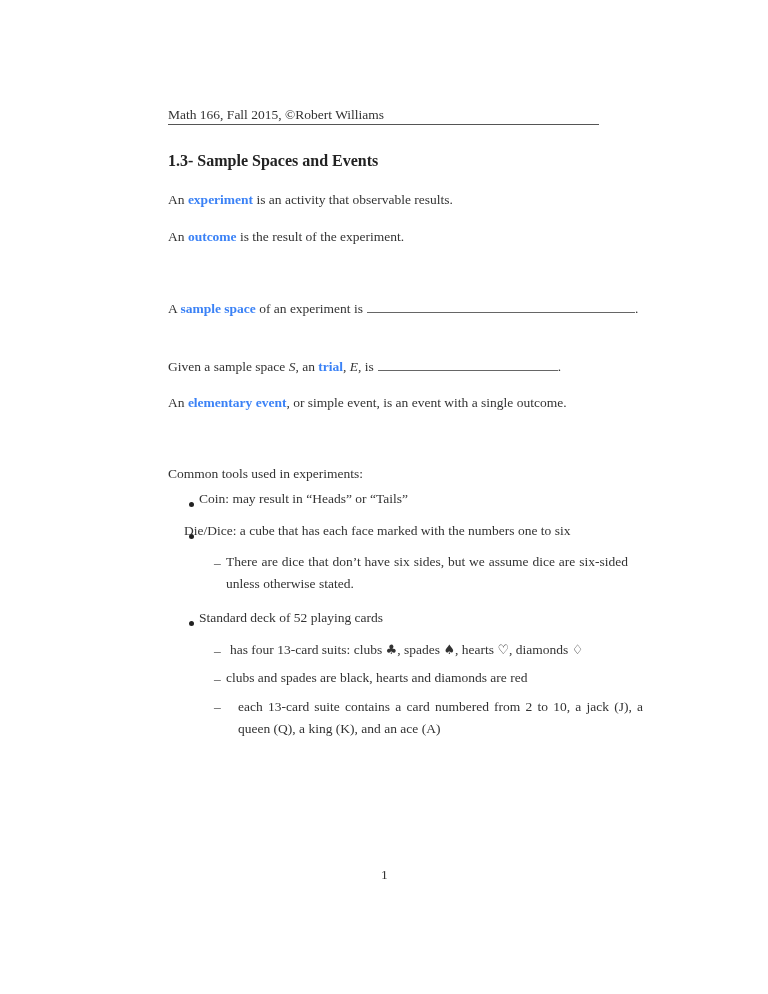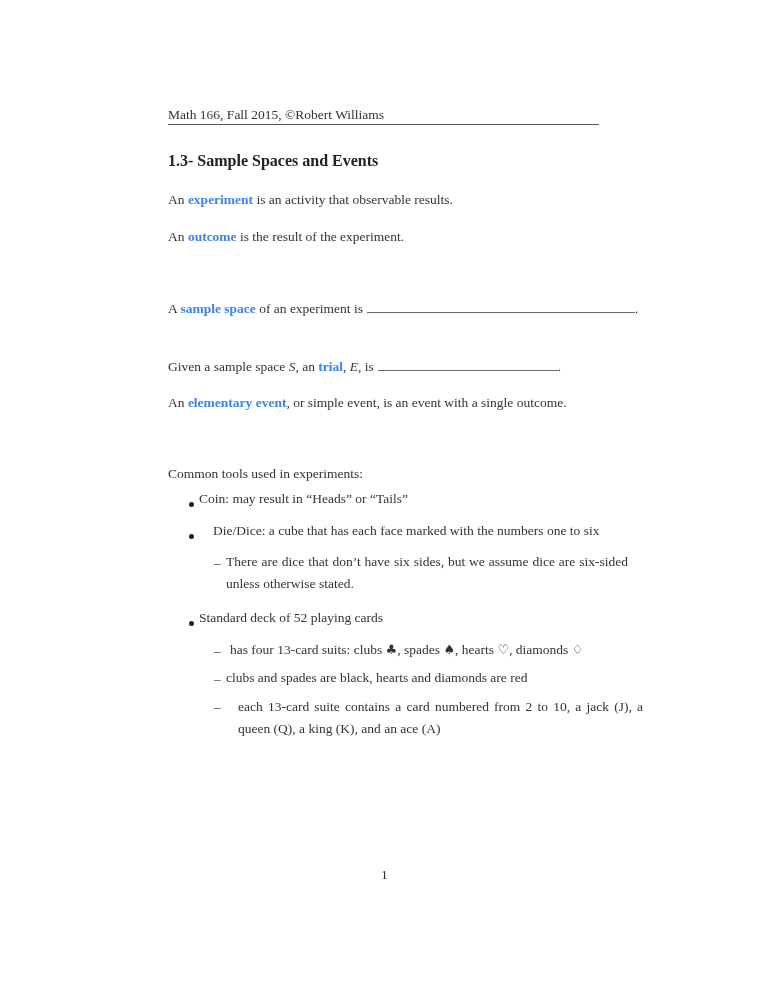--- a/index.html
+++ b/index.html
@@ -111,21 +111,21 @@
   <div class="abs para" style="top:395px;">
     <span>An </span><b>elementary event</b><span>, or simple event, is an event with a single outcome.</span>
   </div>
 
   <div class="abs para" style="top:454px;margin-top:12px;">Common tools used in experiments:</div>
 
   <div class="bullet-dot" style="left:189px; top:502px;"></div>
   <div class="abs para" style="left:199px; top:491px;">Coin: may result in “Heads” or “Tails”</div>
 
   <div class="bullet-dot" style="left:189px; top:534px;"></div>
-  <div class="abs para" style="left:213px; top:523px;">Die/Dice: a cube that has each face marked with the numbers one to six</div>
+  <div class="abs para" style="left:184px; top:523px;">Die/Dice: a cube that has each face marked with the numbers one to six</div>
 
   <div class="dash" style="left:214px; top:555px;">–</div>
   <div class="abs para justified" style="left:226px; top:551px; width:402px;">There are dice that don’t have six sides, but we assume dice are six-sided unless otherwise stated.</div>
 
   <div class="bullet-dot" style="left:189px; top:621px;"></div>
   <div class="abs para" style="left:199px; top:610px;">Standard deck of 52 playing cards</div>
 
   <div class="dash" style="left:214px; top:643px;">–</div>
   <div class="abs para" style="left:230px; top:642px;text-align:center;">
     <span>has four 13-card suits: clubs </span><span class="suit">♣</span><span>, spades </span><span class="suit">♠</span><span>, hearts </span><span class="suit">♡</span><span>, diamonds </span><span class="suit">♢</span>

